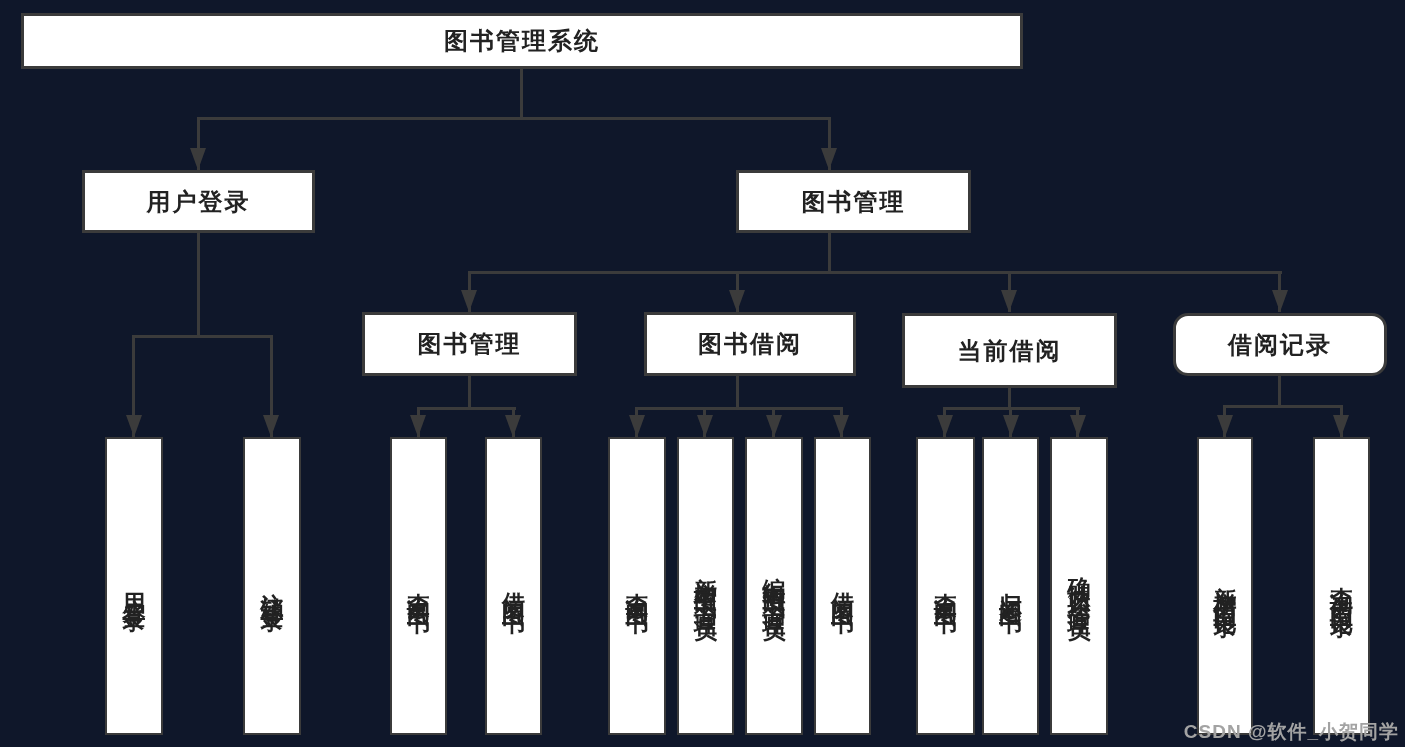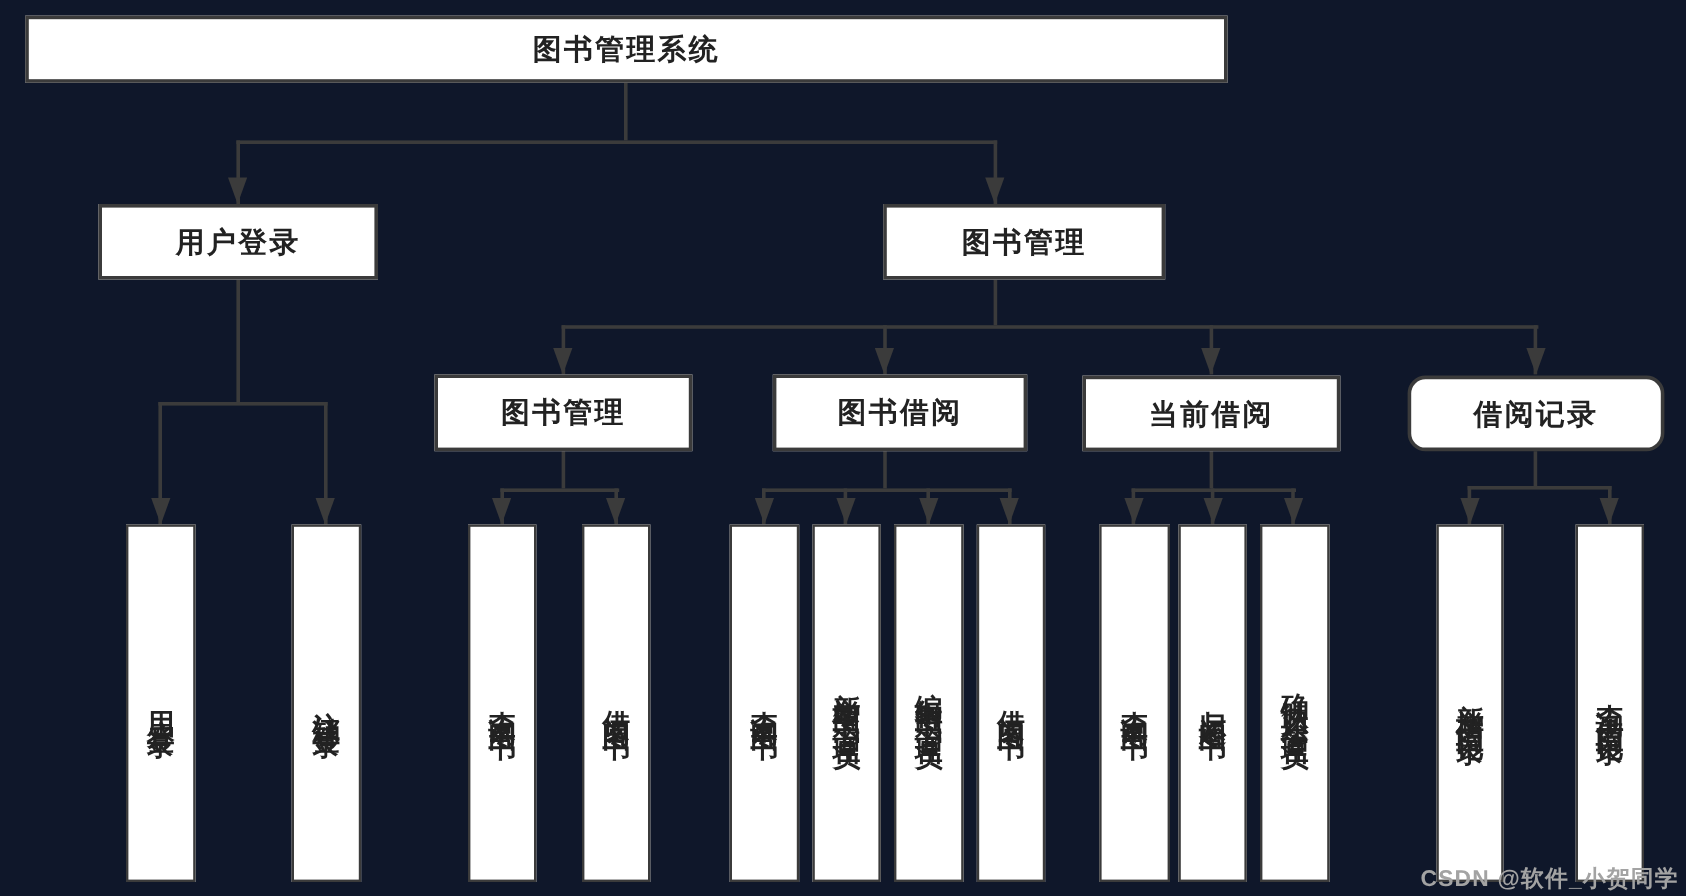--- a/index.html
+++ b/index.html
@@ -104,21 +104,21 @@
   <div class="node" style="left:688px;top:170px;width:235px;height:63px;margin-left:48px;">
     <span class="label-h">图书管理</span>
   </div>
 
   <div class="node" style="left:362px;top:312px;width:215px;height:64px;">
     <span class="label-h">图书管理</span>
   </div>
   <div class="node" style="left:644px;top:312px;width:212px;height:64px;">
     <span class="label-h">图书借阅</span>
   </div>
-  <div class="node" style="left:902px;top:313px;width:215px;height:63px;">
+  <div class="node" style="left:902px;top:313px;width:215px;height:75px;">
     <span class="label-h">当前借阅</span>
   </div>
   <div class="node" style="left:1173px;top:313px;width:214px;height:63px;border-radius:15px;">
     <span class="label-h">借阅记录</span>
   </div>
 
   <div class="node leaf" style="left:105px;top:437px;width:58px;height:298px;">
     <span class="label-v">用户登录</span>
   </div>
   <div class="node leaf" style="left:243px;top:437px;width:58px;height:298px;">

